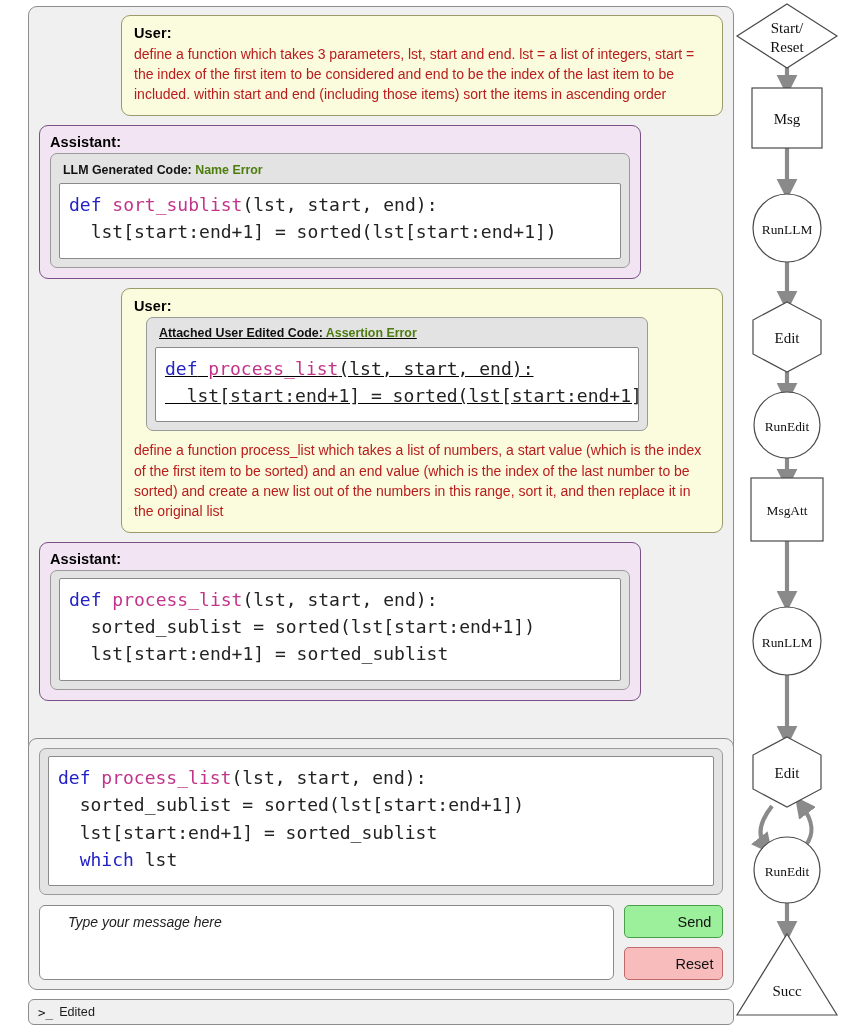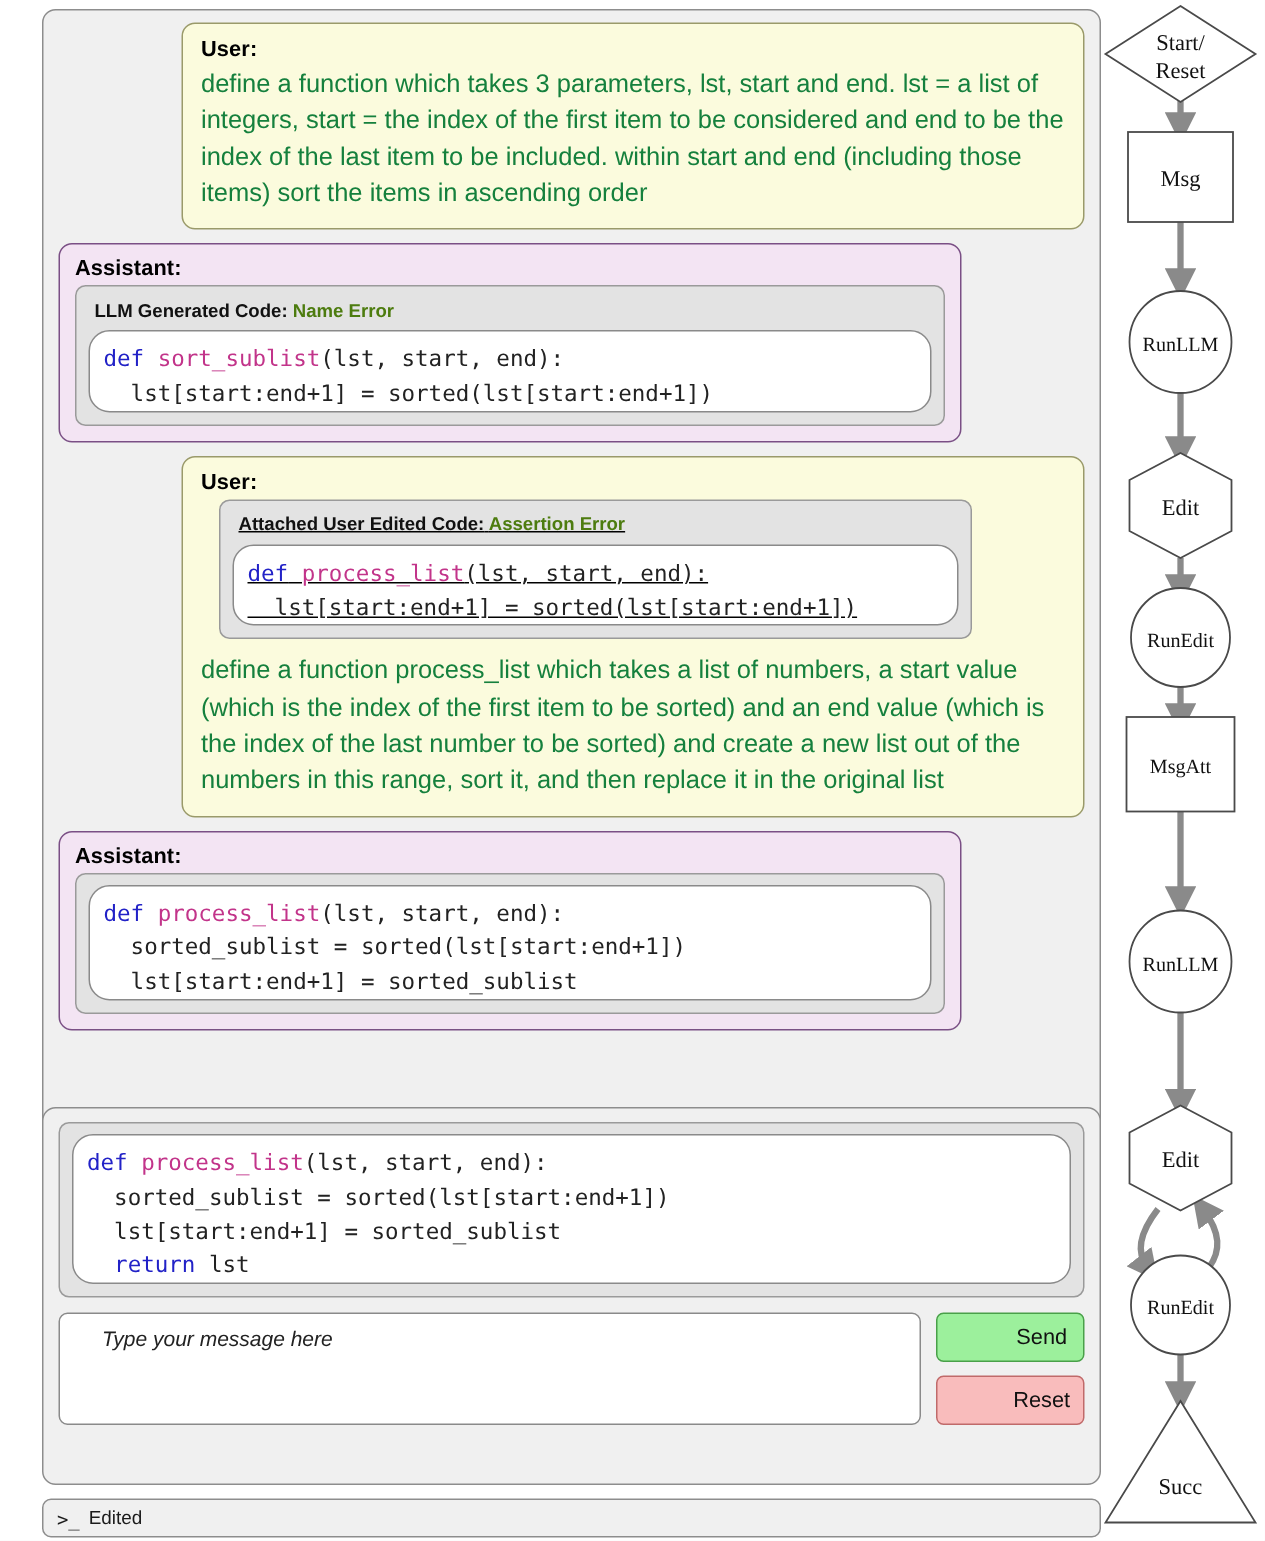--- a/index.html
+++ b/index.html
@@ -57,22 +57,22 @@
   }
 
   .role-label {
     font-weight: bold;
     font-size: 14.5px;
     color: #000;
     margin-bottom: 3px;
     letter-spacing: 0.1px;
   }
   .user-text {
-    font-size: 17px;
-    color: #15803d;
+    font-size: 14px;
+    color: #b91c1c;
     line-height: 1.43;
   }
 
   
   .code-card {
     border: 1px solid #9a9a9a;
     border-radius: 7px;
     background: #e3e3e3;
     padding: 7px 8px 8px 8px;
     position: relative;
@@ -89,24 +89,24 @@
     font-weight: bold;
     color: #111;
     white-space: nowrap;
   }
   .status-err { color: #4d7c0f; }
   .status-ok  { color: #2e8b2e; }
 
   .code-area {
     background: #ffffff;
     border: 1px solid #8a8a8a;
-    border-radius: 14px;
-    padding: 7px 9px 0 9px;
+    border-radius: 2px;
+    padding: 7px 9px 12px 9px;
     font-family: "DejaVu Sans Mono", monospace;
-    font-size: 15px;
+    font-size: 18px;
     line-height: 1.52;
     color: #222;
     white-space: pre;
     overflow: hidden;
   }
   .kw  { color: #2222c7; }
   .fn  { color: #c2348a; }
 
   .act-btn {
     background: #fbd9aa;
@@ -245,21 +245,21 @@
         </div>
       </div>
 
     </div>
 
     <div class="panel-outer editor-panel">
       <div class="code-card">
         <div class="code-area"><span class="kw">def</span><span class="fn"> process_list</span>(lst, start, end):
   sorted_sublist = sorted(lst[start:end+1])
   lst[start:end+1] = sorted_sublist
-  <span class="kw">return</span> lst</div>
+  <span class="kw">which</span> lst</div>
       </div>
 
       <div class="composer">
         <textarea class="msg-box" placeholder="Type your message here" style=""></textarea>
         <div class="btn-col">
           <button class="big-btn btn-send">Send</button>
           <button class="big-btn btn-reset">Reset</button>
         </div>
       </div>
     </div>

